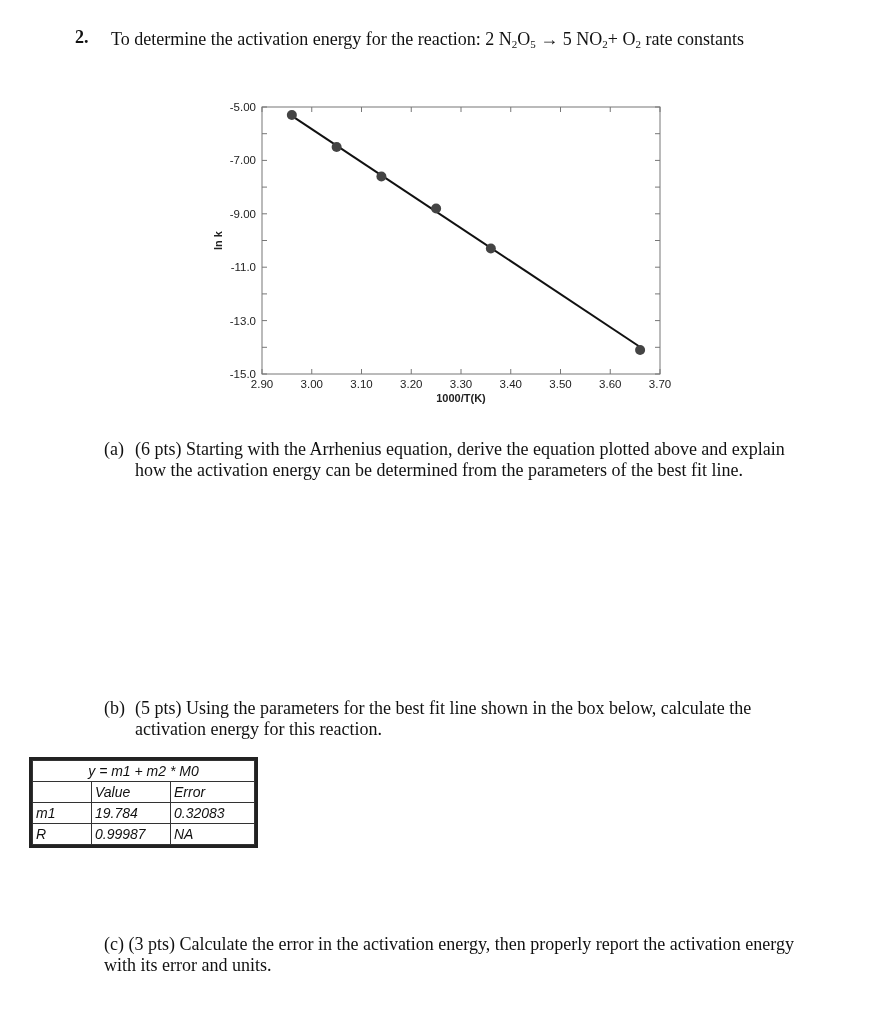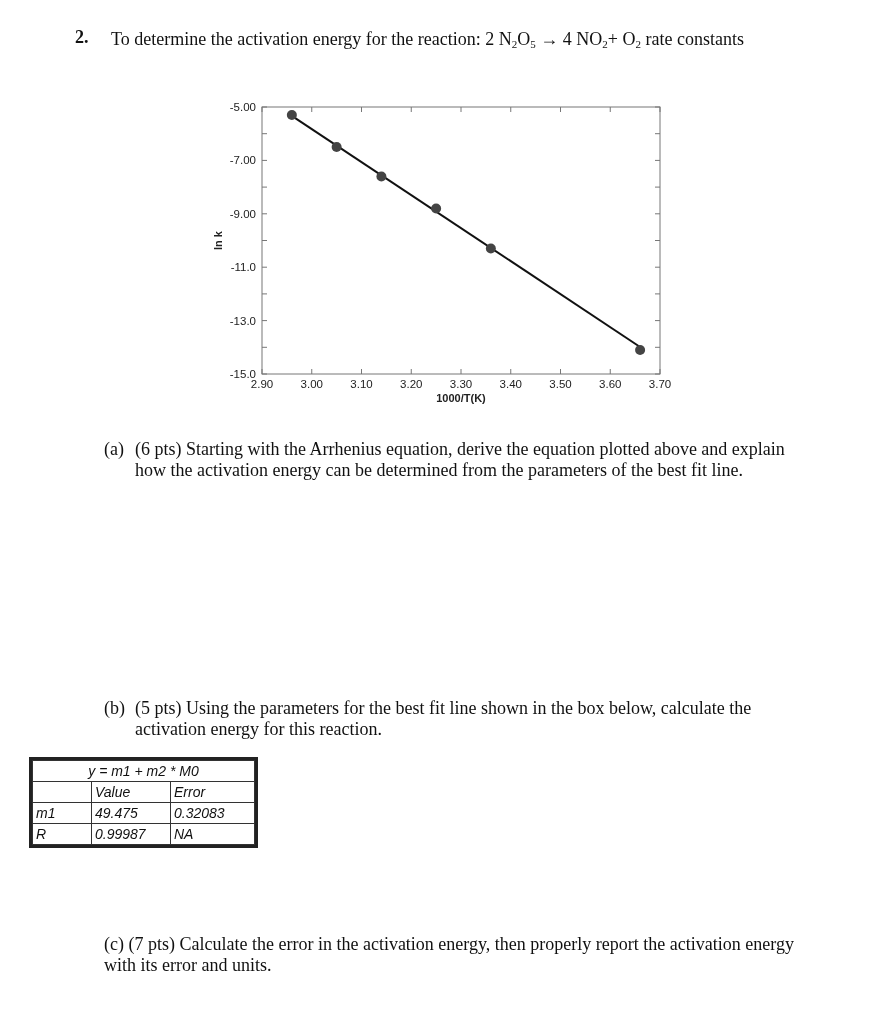--- a/index.html
+++ b/index.html
@@ -30,21 +30,21 @@
     .fit-box td { border: 1px solid #333; padding: 1px 3px; height: 18px; }
     .fit-box td.hdr { text-align: center; }
     .fit-box td.name { width: 52px; }
     .fit-box td.val { width: 72px; }
   </style>
 </head>
 <body>
 
 <div class="q-num">2.</div>
 <div class="q-text">
-  <span>To determine the activation energy for the reaction: 2 N</span><sub>2</sub><span>O</span><sub>5</sub><span> → 4 NO</span><sub>2</sub><span>+ O</span><sub>2</sub><span> rate constants</span><br>
+  <span>To determine the activation energy for the reaction: 2 N</span><sub>2</sub><span>O</span><sub>5</sub><span> → 5 NO</span><sub>2</sub><span>+ O</span><sub>2</sub><span> rate constants</span><br>
 </div>
 
 <div class="chart">
   <svg id="chart-svg" width="490" height="320" viewBox="0 0 490 320">
       <rect x="67" y="12" width="398" height="267" fill="none" stroke="#777" stroke-width="1"></rect>
       <line x1="67" y1="279" x2="67" y2="274" stroke="#777"></line>
       <line x1="67" y1="12" x2="67" y2="17" stroke="#777"></line>
       <text x="67" y="293" font-size="11.5" text-anchor="middle" fill="#222">2.90</text>
       <line x1="116.75000000000003" y1="279" x2="116.75000000000003" y2="274" stroke="#777"></line>
       <line x1="116.75000000000003" y1="12" x2="116.75000000000003" y2="17" stroke="#777"></line>
@@ -126,27 +126,27 @@
         <tr>
           <td class="hdr" colspan="3">y = m1 + m2 * M0</td>
         </tr>
     <tr>
       <td class="name"></td>
       <td class="val">Value</td>
       <td>Error</td>
     </tr>
     <tr>
       <td class="name">m1</td>
-      <td class="val">49.475</td>
+      <td class="val">19.784</td>
       <td>0.32083</td>
     </tr>
     <tr>
       <td class="name">R</td>
       <td class="val">0.99987</td>
       <td>NA</td>
     </tr>
   </tbody>
     </table>
 </div>
 
 <div class="part" id="part-c">
-  <div class="body"><span>(c)</span> <span>(7 pts) Calculate the error in the activation energy, then properly report the activation energy with its error and units.</span></div>
+  <div class="body"><span>(c)</span> <span>(3 pts) Calculate the error in the activation energy, then properly report the activation energy with its error and units.</span></div>
 </div>
 
 </body></html>

